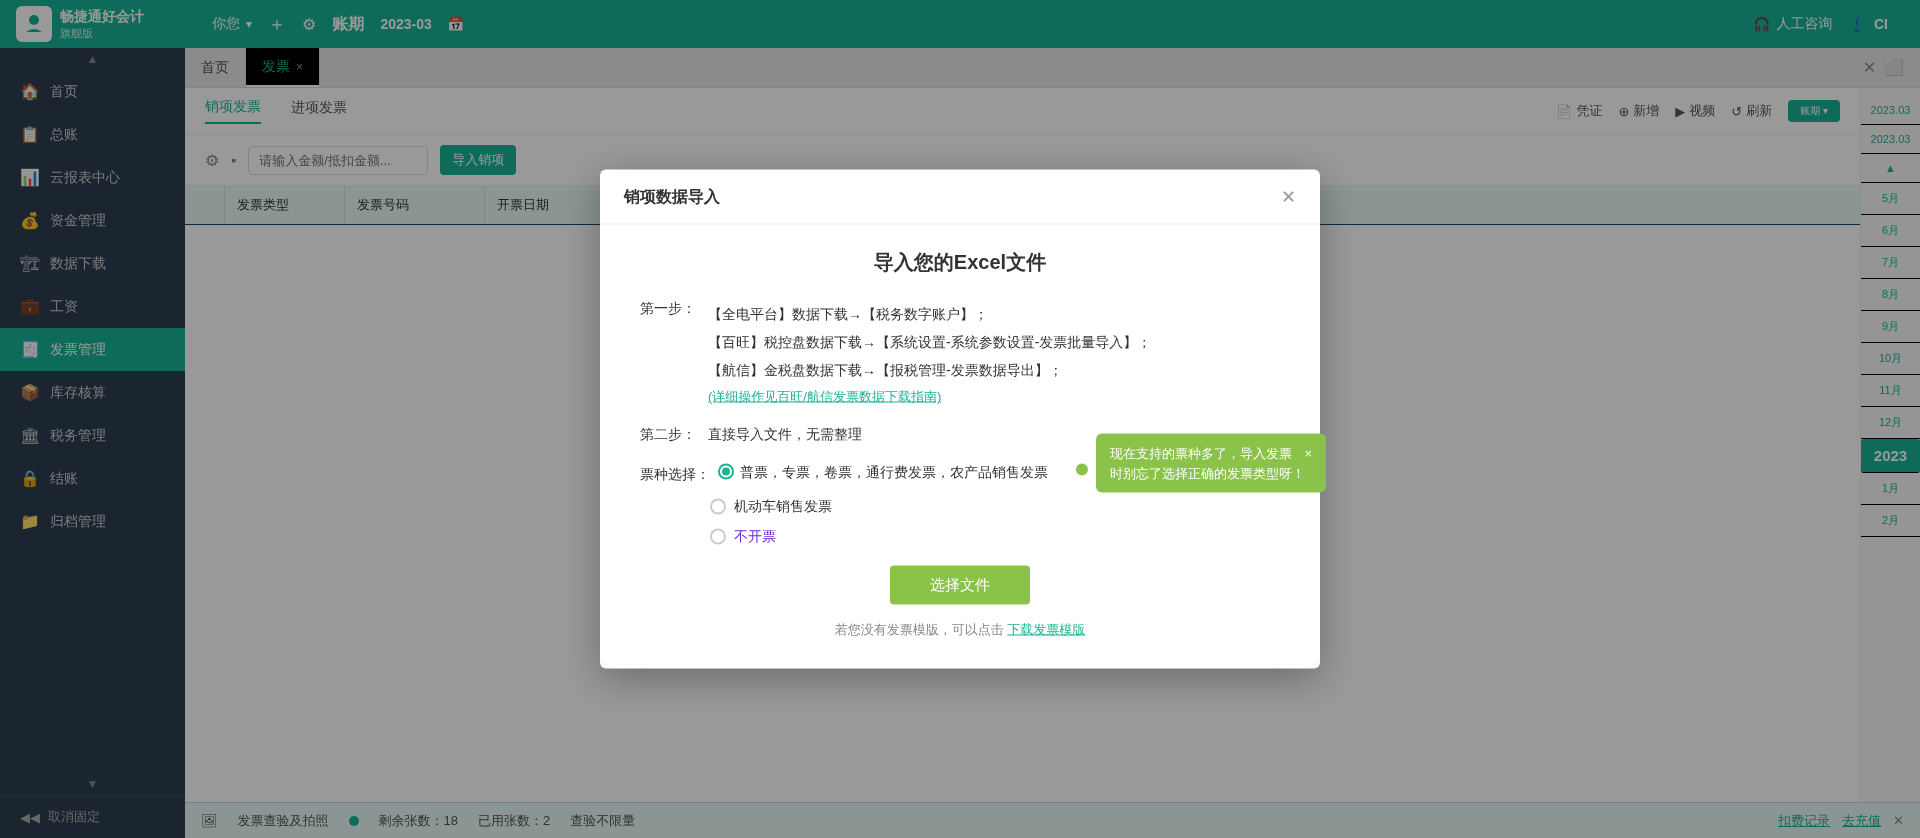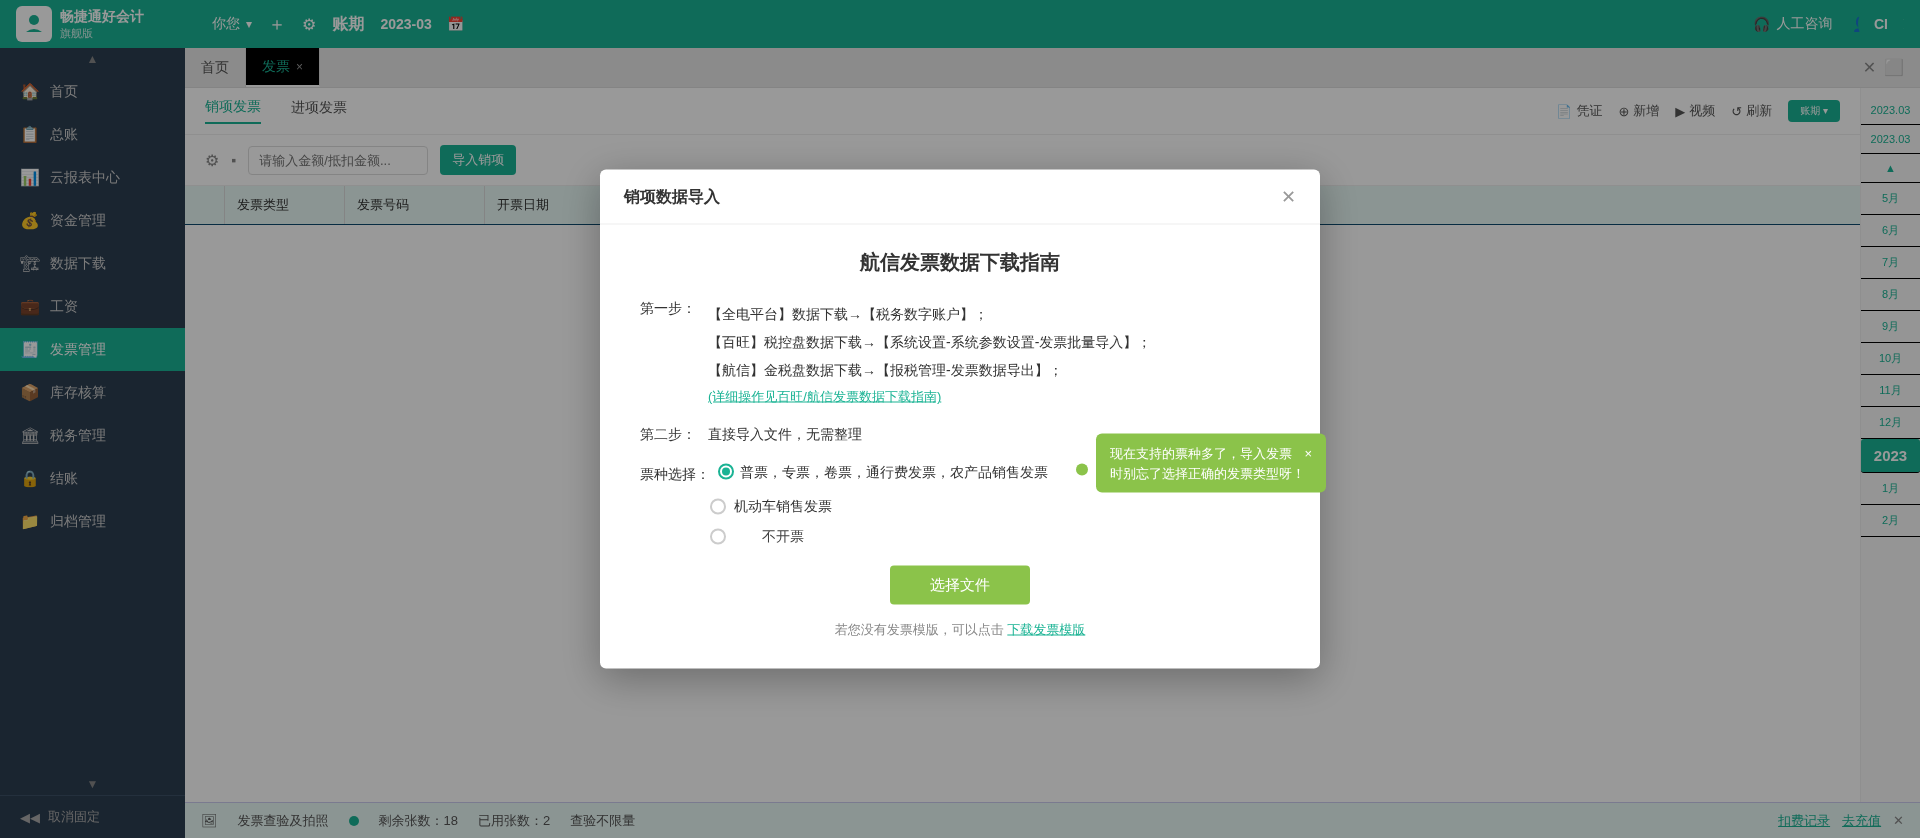--- a/index.html
+++ b/index.html
@@ -318,21 +318,21 @@
     <span style="cursor:pointer;color:#888;">✕</span>
   </div>
 </div>
 
 <div class="modal">
   <div class="modal-header">
     <span class="modal-title">销项数据导入</span>
     <button class="modal-close">✕</button>
   </div>
   <div class="modal-body">
-    <div class="modal-import-title">航信发票数据下载指南</div>
+    <div class="modal-import-title">导入您的Excel文件</div>
 
     <div class="step-section">
       <div style="display:flex; gap:12px;">
         <span style="flex-shrink:0;font-size:14px;font-weight:500;color:#333;">第一步：</span>
         <div>
           <div style="font-size:14px;color:#333;line-height:2;">【全电平台】数据下载→【税务数字账户】；</div>
           <div style="font-size:14px;color:#333;line-height:2;">【百旺】税控盘数据下载→【系统设置-系统参数设置-发票批量导入】；</div>
           <div style="font-size:14px;color:#333;line-height:2;">【航信】金税盘数据下载→【报税管理-发票数据导出】；</div>
           <div style="margin-top:4px;">
             <span class="step-link">(详细操作见百旺/航信发票数据下载指南)</span>
@@ -365,21 +365,21 @@
             <span>现在支持的票种多了，导入发票时别忘了选择正确的发票类型呀！</span>
           </div>
         </div>
       </div>
       <div class="ticket-row" style="padding-left:70px;">
         <div class="radio-btn"></div>
         <span style="font-size:14px;color:#333;">机动车销售发票</span>
       </div>
       <div class="ticket-row" style="padding-left:70px;">
         <div class="radio-btn"></div>
-        <span style="font-size:14px;color:#404040;margin-left:28px;">不开票</span>
+        <span style="font-size:14px;color:#6d28d9;">不开票</span>
       </div>
     </div>
 
     <div style="text-align:center;margin:20px 0 12px;">
       <button class="select-file-btn">选择文件</button>
     </div>
 
     <div class="modal-footer-text">
       <span>若您没有发票模版，可以点击</span>
       <span class="modal-footer-link">下载发票模版</span>

